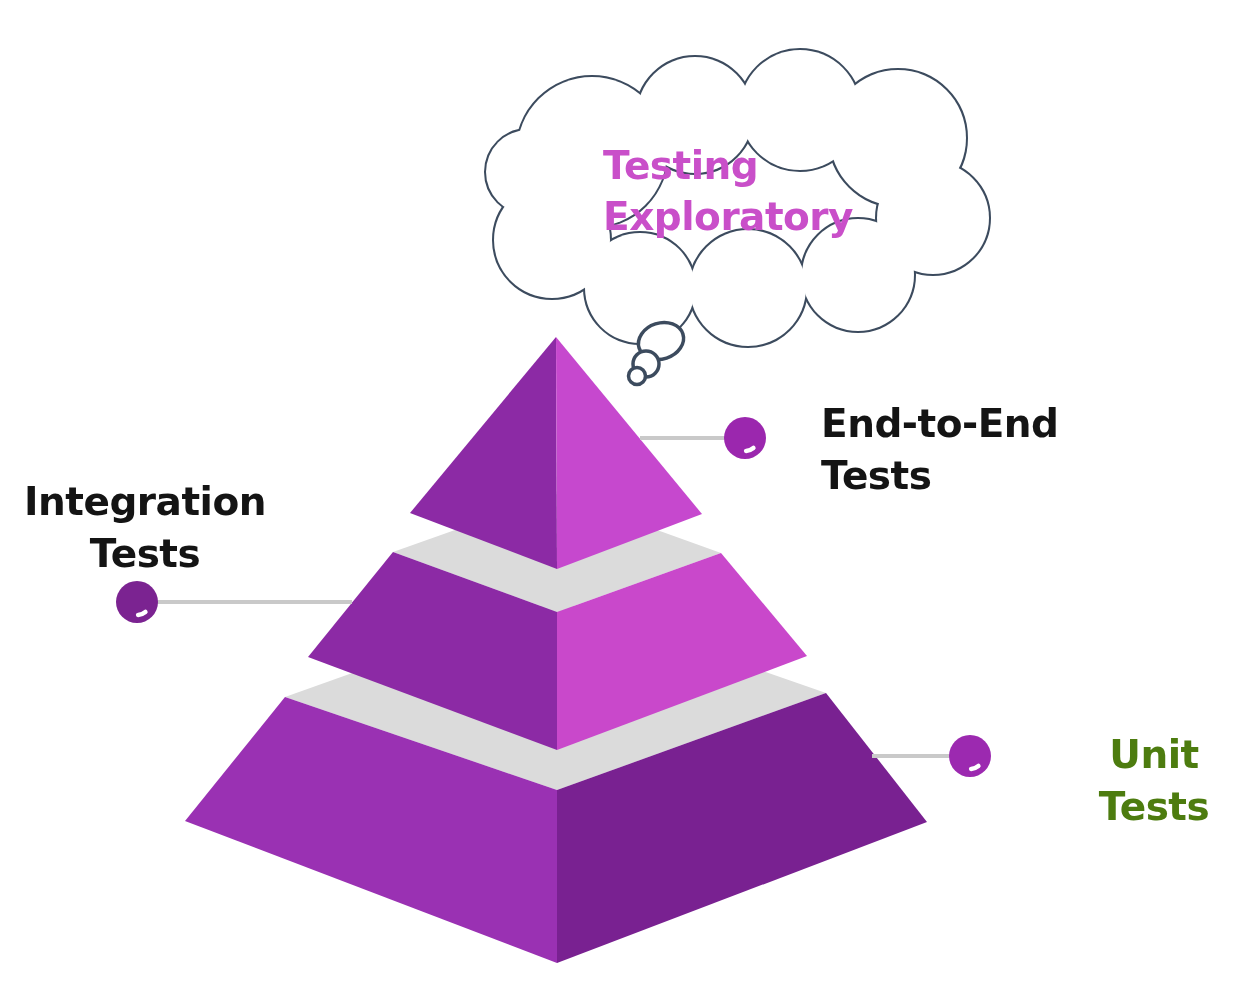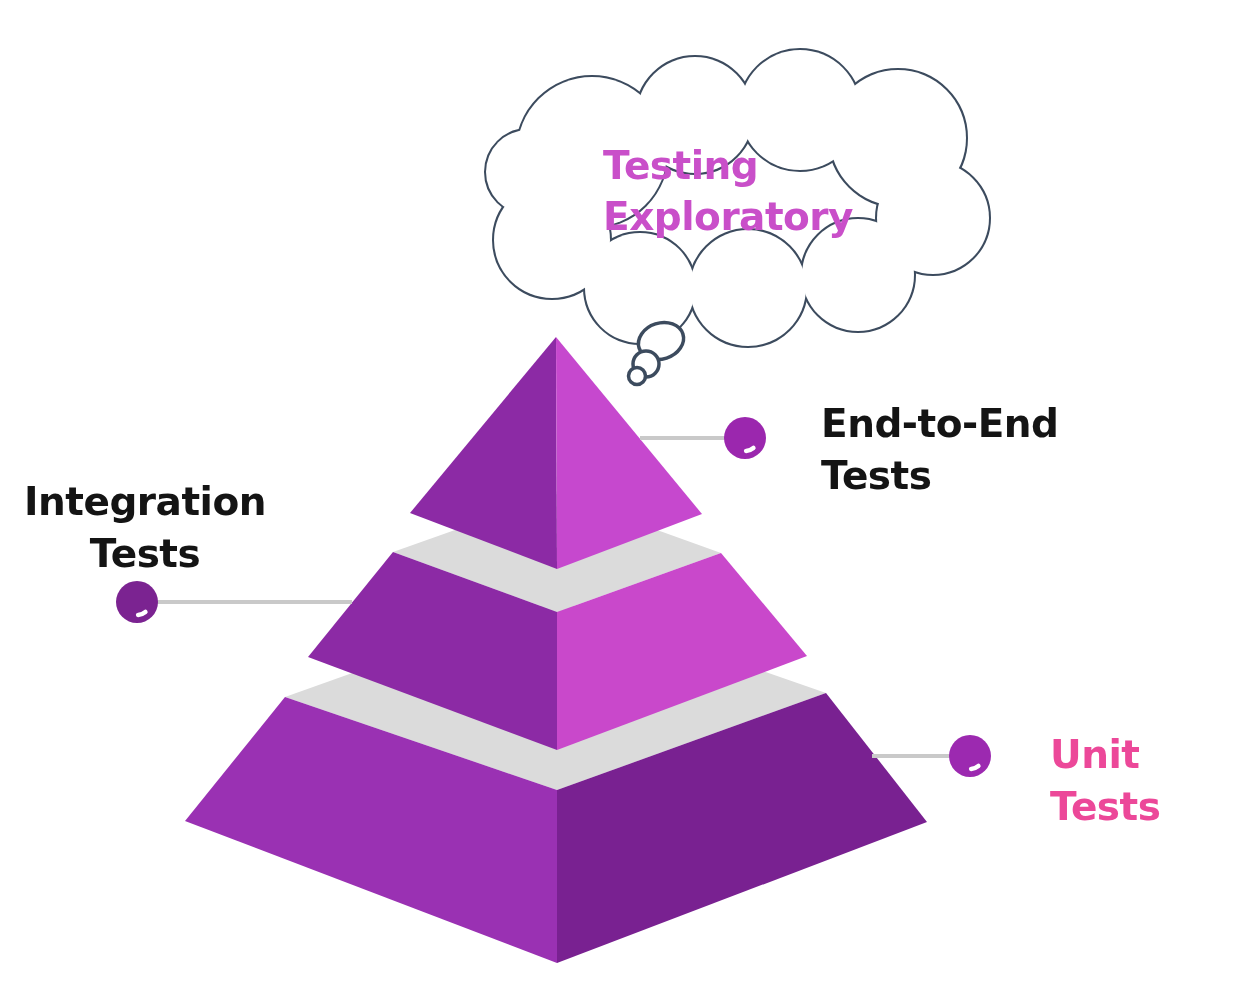--- a/index.html
+++ b/index.html
@@ -115,17 +115,17 @@
   <div class="label" style="left: 800px; top: 398px; color: rgb(20, 20, 20); margin-left: 21px;">
     <span>End-to-End</span>
     <span>Tests</span>
   </div>
 
   <div class="label centered" style="left: 9px; top: 476px; width: 272px; color: rgb(20, 20, 20);">
     <span>Integration</span>
     <span>Tests</span>
   </div>
 
-  <div class="label" style="left: 1050px; top: 729px; color: #ec4899;">
+  <div class="label" style="left: 1050px; top: 729px; color: #4d7c0f; text-align: center;">
     <span>Unit Tests</span>
   </div>
 
 </div>
 
 </body></html>

